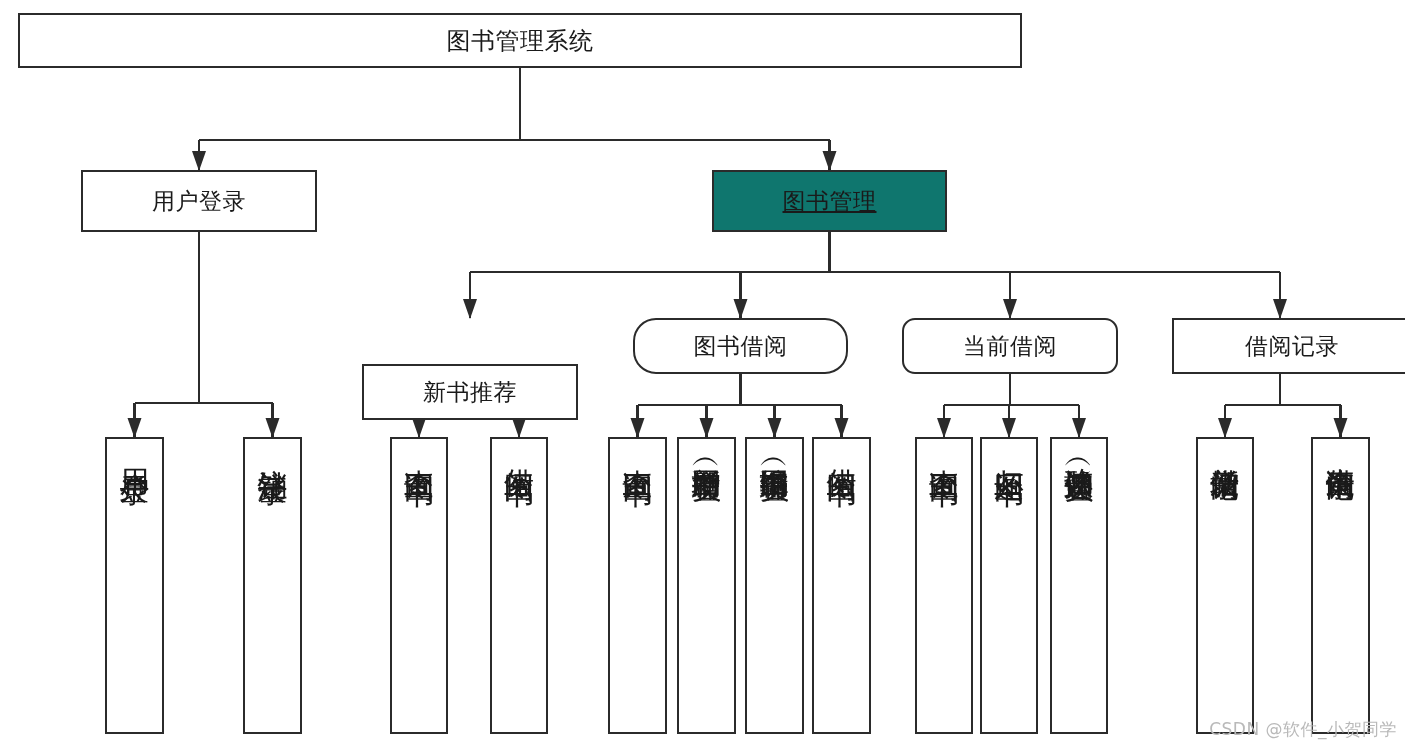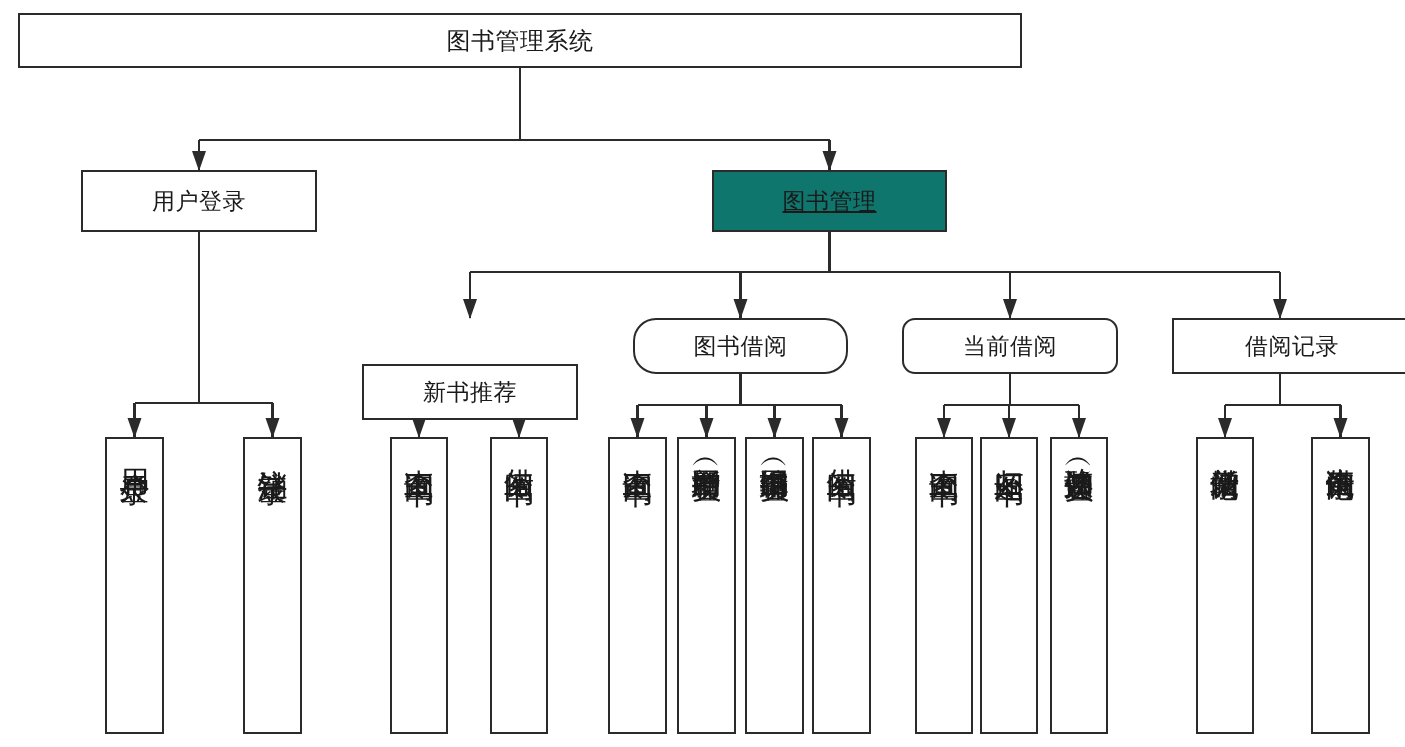--- a/index.html
+++ b/index.html
@@ -188,13 +188,14 @@
       <div class="node vert tall" style="left: 1050px; top: 437px; width: 58px; height: 297px; border-color: rgb(43, 43, 43); background: rgb(255, 255, 255);">
         <span class="label">确认归还（管理员）</span>
       </div>
       <div class="node vert tall" style="left: 1196px; top: 437px; width: 58px; height: 297px; border-color: rgb(43, 43, 43); background: rgb(255, 255, 255);">
         <span class="label">新增借阅记录</span>
       </div>
       <div class="node vert tall" style="left: 1311px; top: 437px; width: 59px; height: 297px; border-color: rgb(43, 43, 43); background: rgb(255, 255, 255);">
         <span class="label">查询借阅记录</span>
       </div>
     </div>
+  <div id="watermark">CSDN @软件_小贺同学</div>
 </div>
 
 </body></html>

